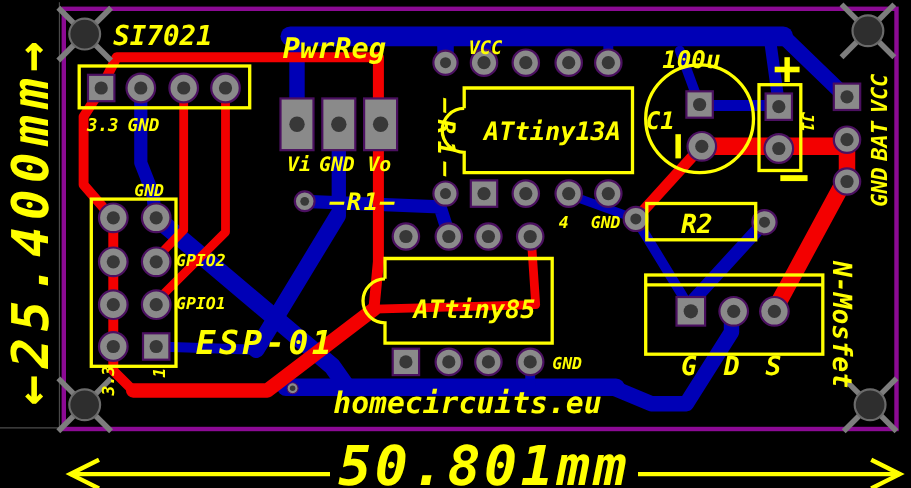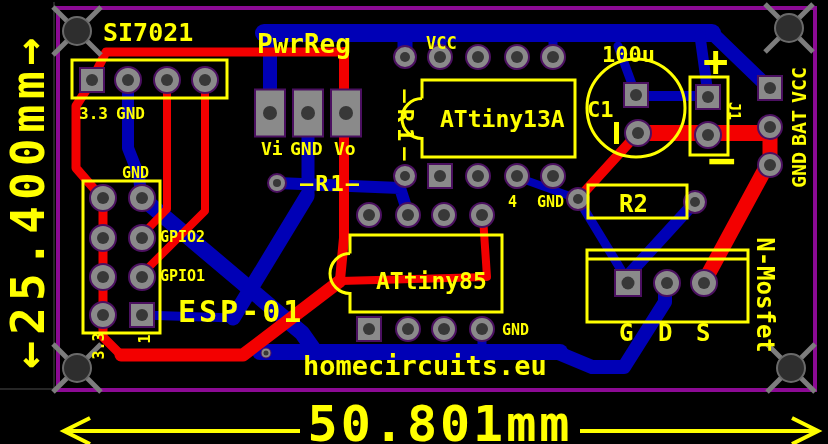--- a/index.html
+++ b/index.html
@@ -1,16 +1,16 @@
 <!DOCTYPE html>
 <html><head>
 <meta charset="utf-8">
 <style>
   html,body{margin:0;padding:0;background:#000;}
-  .stage{position:relative;width:828px;height:444px;background:#000;overflow:hidden;}
+  .stage{position:relative;width:828px;height:444px;background:#000;overflow:hidden;font-style:italic;}
   svg{display:block;}
   .silk{font-family:"DejaVu Sans Mono",monospace;font-weight:bold;fill:#ffff00;}
   .dim{font-family:"DejaVu Sans Mono",monospace;font-weight:bold;fill:#ffff00;}
   .bt{fill:none;stroke:#0000b6;stroke-linecap:round;stroke-linejoin:round;}
   .rt{fill:none;stroke:#f30000;stroke-linecap:round;stroke-linejoin:round;}
   .ybox{fill:none;stroke:#ffff00;stroke-width:3;}
 </style>
 </head>
 <body>
 

